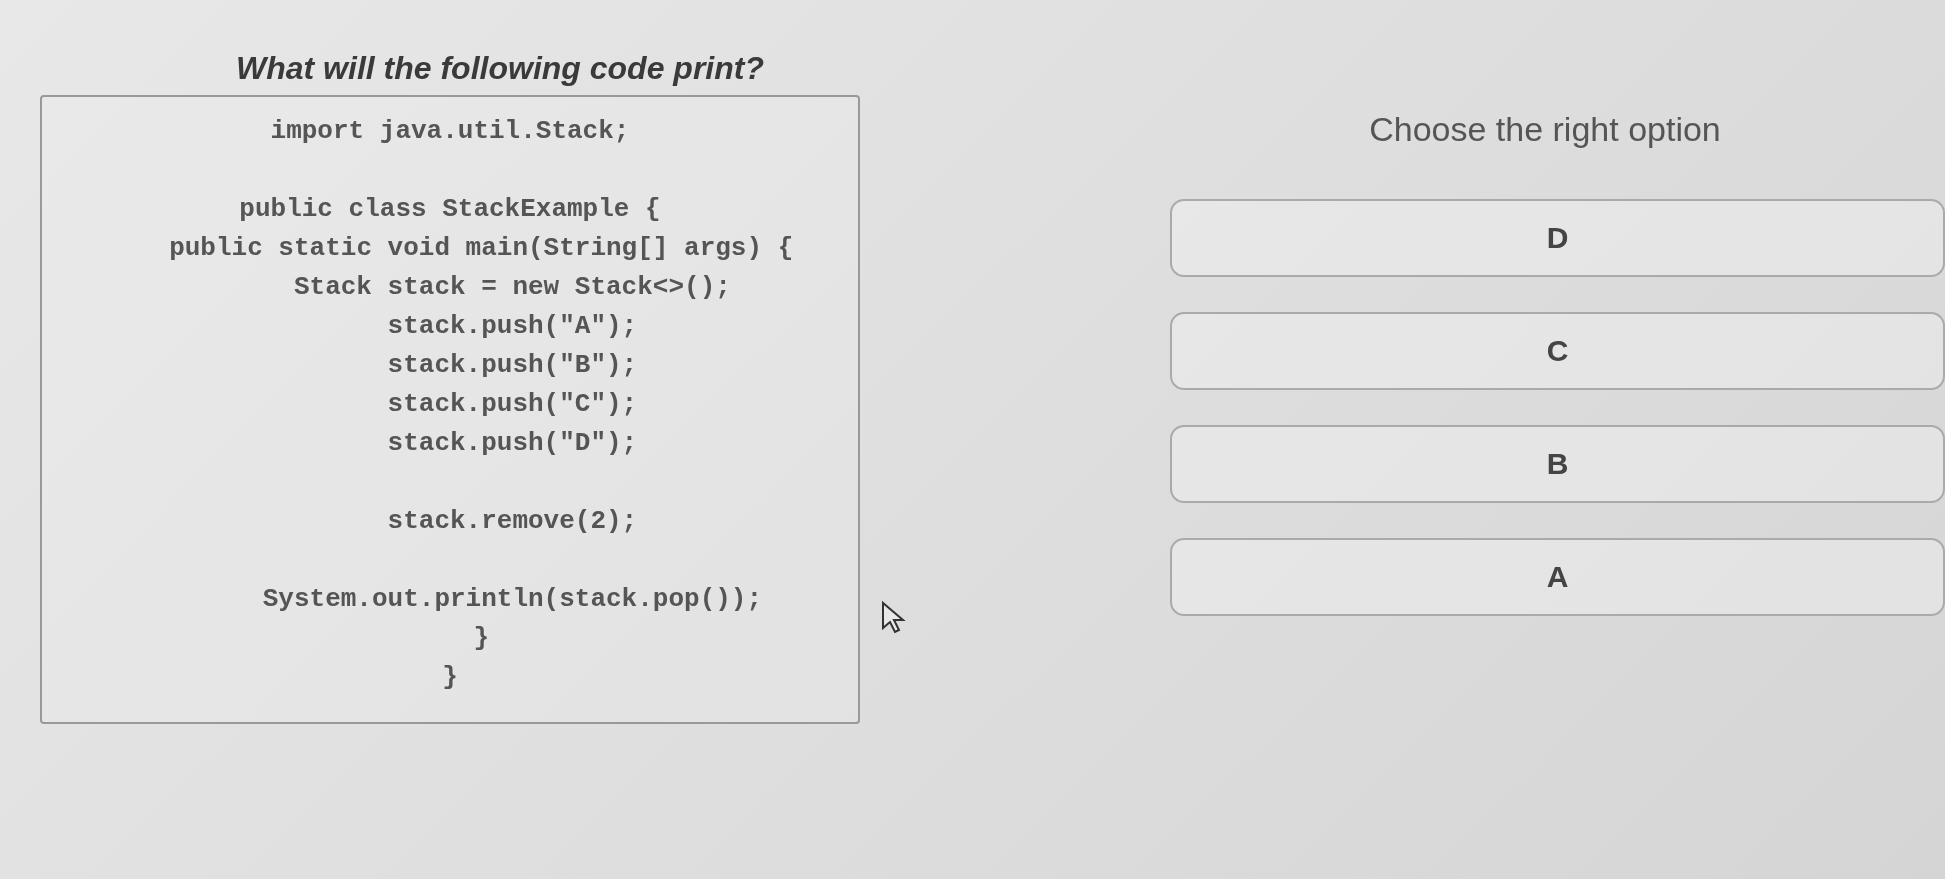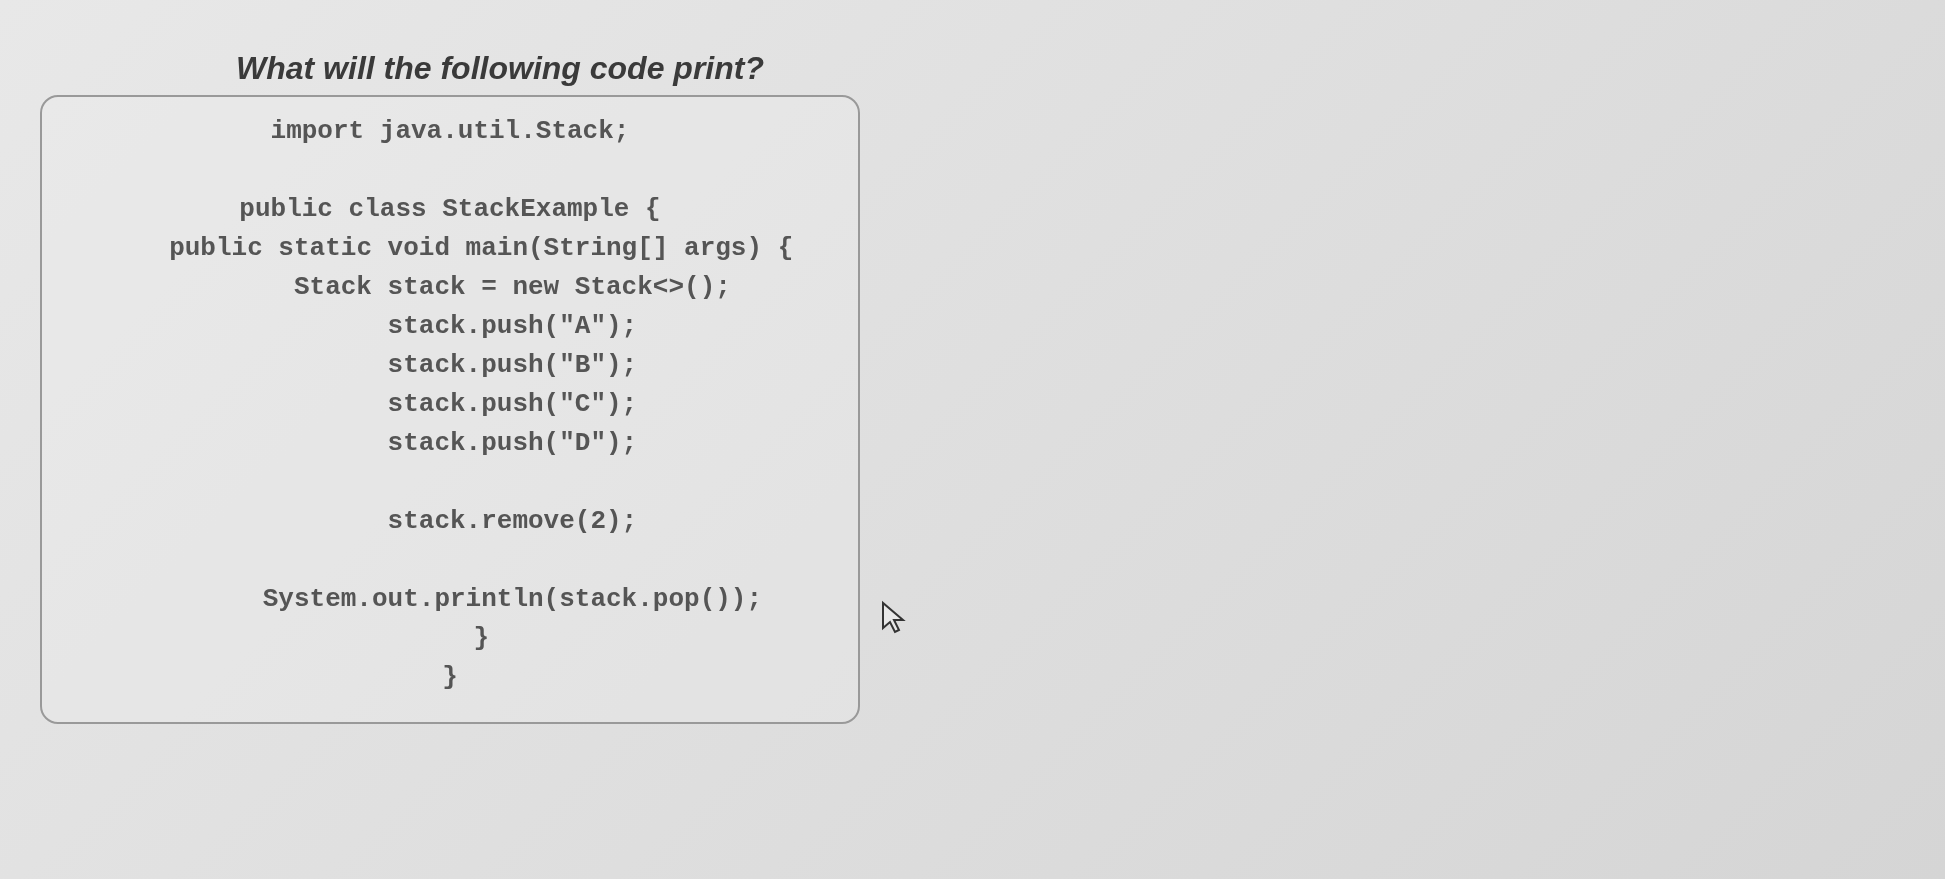--- a/index.html
+++ b/index.html
@@ -27,21 +27,21 @@
     .question-title {
       font-size: 32px;
       font-weight: 700;
       font-style: italic;
       color: #3a3a3a;
       margin-bottom: 8px;
       margin-left: 100px;
     }
     .code-block {
       border: 2px solid #999;
-      border-radius: 18px;
+      border-radius: 4px;
       padding: 15px 25px 25px 25px;
       background: rgba(240, 240, 240, 0.3);
       font-family: "Courier New", Courier, monospace;
       font-size: 26px;
       font-weight: 600;
       color: #555;
       line-height: 1.5;
       white-space: pre;
     }
     .right-panel {
@@ -96,19 +96,28 @@
         stack.push("B");
         stack.push("C");
         stack.push("D");
 
         stack.remove(2);
 
         System.out.println(stack.pop());
     }
 }</pre>
   </div>
+  <div class="right-panel">
+    <div class="choose-title">Choose the right option</div>
+    <div class="options">
+      <div class="option">D</div>
+      <div class="option">C</div>
+      <div class="option">B</div>
+      <div class="option">A</div>
+    </div>
+  </div>
 </div>
 
 <div class="cursor">
   <svg width="28" height="36" viewBox="0 0 28 36" fill="none" stroke="#333" stroke-width="2">
     <path d="M3 3 L3 28 L10 22 L15 32 L19 30 L14 20 L23 20 Z" fill="rgba(255,255,255,0.3)"></path>
   </svg>
 </div>
 
 </body></html>

